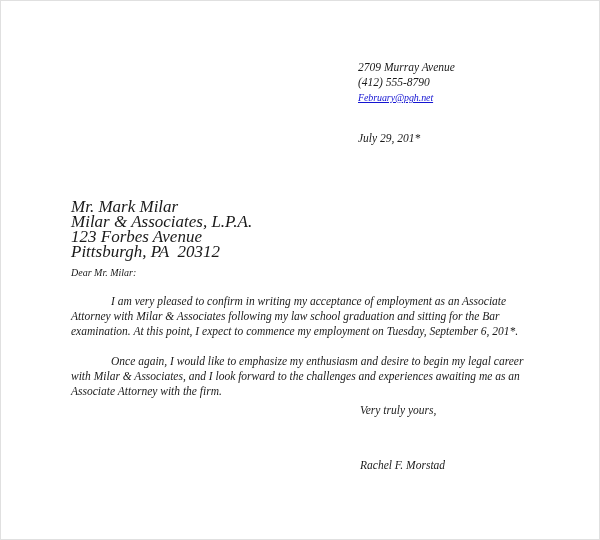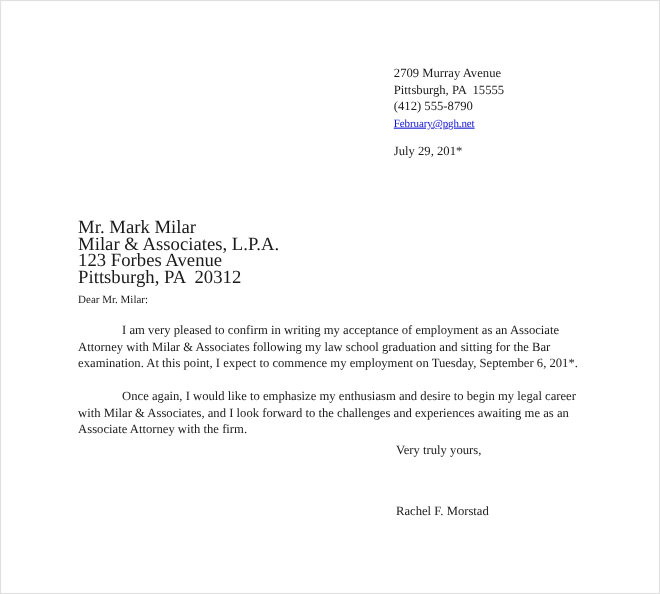--- a/index.html
+++ b/index.html
@@ -19,20 +19,21 @@
     font-family: "Liberation Serif", "DejaVu Serif", serif;
     color: #1a1a1a;
   }
 
   .letter {
     position: absolute;
     left: 0;
     top: 0;
     width: 600px;
     height: 540px;
+    font-style: italic;
   }
 
   
   .sender-block {
     position: absolute;
     left: 357px;
     top: 59px;
     font-size: 11.5px;
     line-height: 15px;
   }
@@ -124,21 +125,20 @@
   }
 </style>
 </head>
 <body>
 
 <div class="page">
   <div class="letter">
 
     <div class="sender-block">
       <div class="sender-line">2709 Murray Avenue</div>
-      <div class="sender-line">Pittsburgh, PA  15555</div>
       <div class="sender-line">(412) 555-8790</div>
       <div class="sender-line"><span class="email-link">February@pgh.net</span></div>
     </div>
 
     <div class="date-line">July 29, 201*</div>
 
     <div class="recipient-block">
       <div class="recipient-line">Mr. Mark Milar</div>
       <div class="recipient-line">Milar &amp; Associates, L.P.A.</div>
       <div class="recipient-line">123 Forbes Avenue</div>

